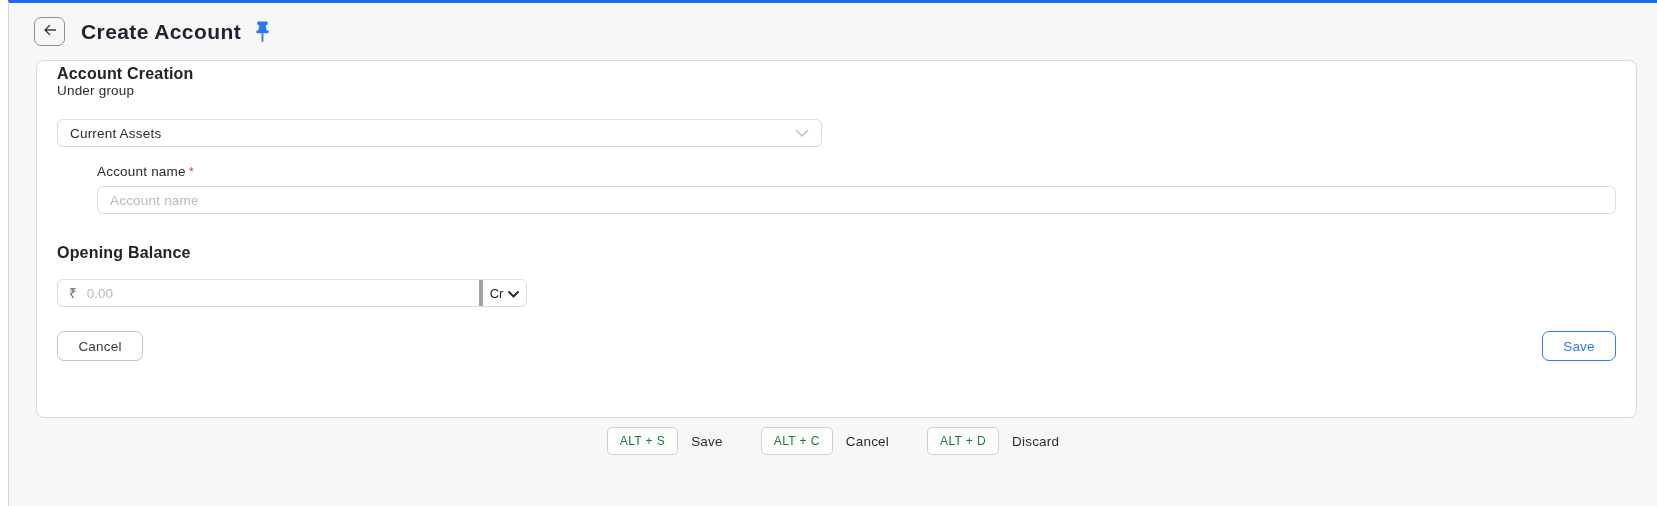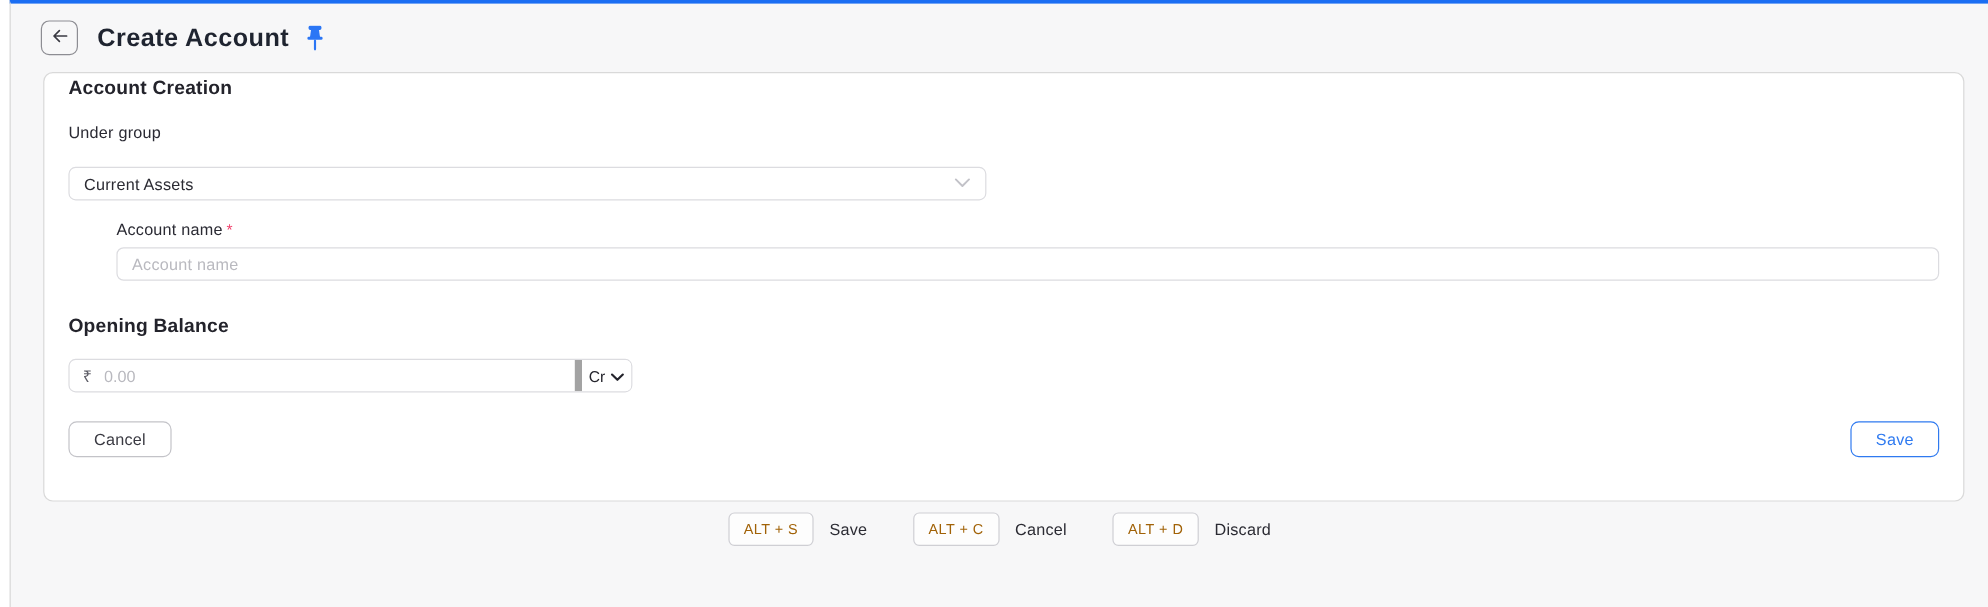--- a/index.html
+++ b/index.html
@@ -60,21 +60,21 @@
     font-weight: 700;
     letter-spacing: 0.2px;
     color: #23232b;
   }
   .field-label {
     font-size: 13.5px;
     color: #2a2a33;
     letter-spacing: 0.2px;
   }
   .req { color: #f1416c; margin-left: 3px; font-size: 13px; }
-  .ug-label { margin-top: 20px; }
+  .ug-label { }
   .select-box {
     margin-top: 21px;
     width: 765px; height: 28px;
     background: #fff;
     border: 1px solid #dcdce0;
     border-radius: 6px;
     display: flex; align-items: center;
     padding: 0 12px;
     cursor: pointer;
   }
@@ -111,21 +111,21 @@
     font-size: 13.5px; color: #5f5f68;
   }
   .balance-input {
     flex: 1; border: none; outline: none;
     font-size: 13.5px; color: #2b2b33;
     font-family: "Liberation Sans", sans-serif;
     padding: 0 4px;
   }
   .balance-input::placeholder { color: #b9b9bf; }
   .crdr {
-    border-left: 6px solid #a3a3a3;
+    border-left: 4px solid #a3a3a3;
     width: 47px;
     display: flex; align-items: center; justify-content: center;
     gap: 5px;
     font-size: 13px; color: #24242c;
     cursor: pointer;
     background: #fff;
   }
   .card-footer {
     margin-top: 24px;
     display: flex; justify-content: space-between; align-items: center;
@@ -148,21 +148,21 @@
     gap: 38px;
   }
   .shortcut { display: flex; align-items: center; gap: 13px; }
   .kbd {
     border: 1px solid #cfcfd4;
     border-radius: 5px;
     background: #fdfdfd;
     padding: 6px 12px;
     font-size: 12px;
     letter-spacing: 0.4px;
-    color: #a16207;
+    color: #15803d;
   }
   .shortcut-label { font-size: 13.5px; color: #2b2b33; letter-spacing: 0.2px; }
 </style>
 </head>
 <body>
 
 <div class="frame">
 
   <div class="page-header">
     <button class="back-btn">

